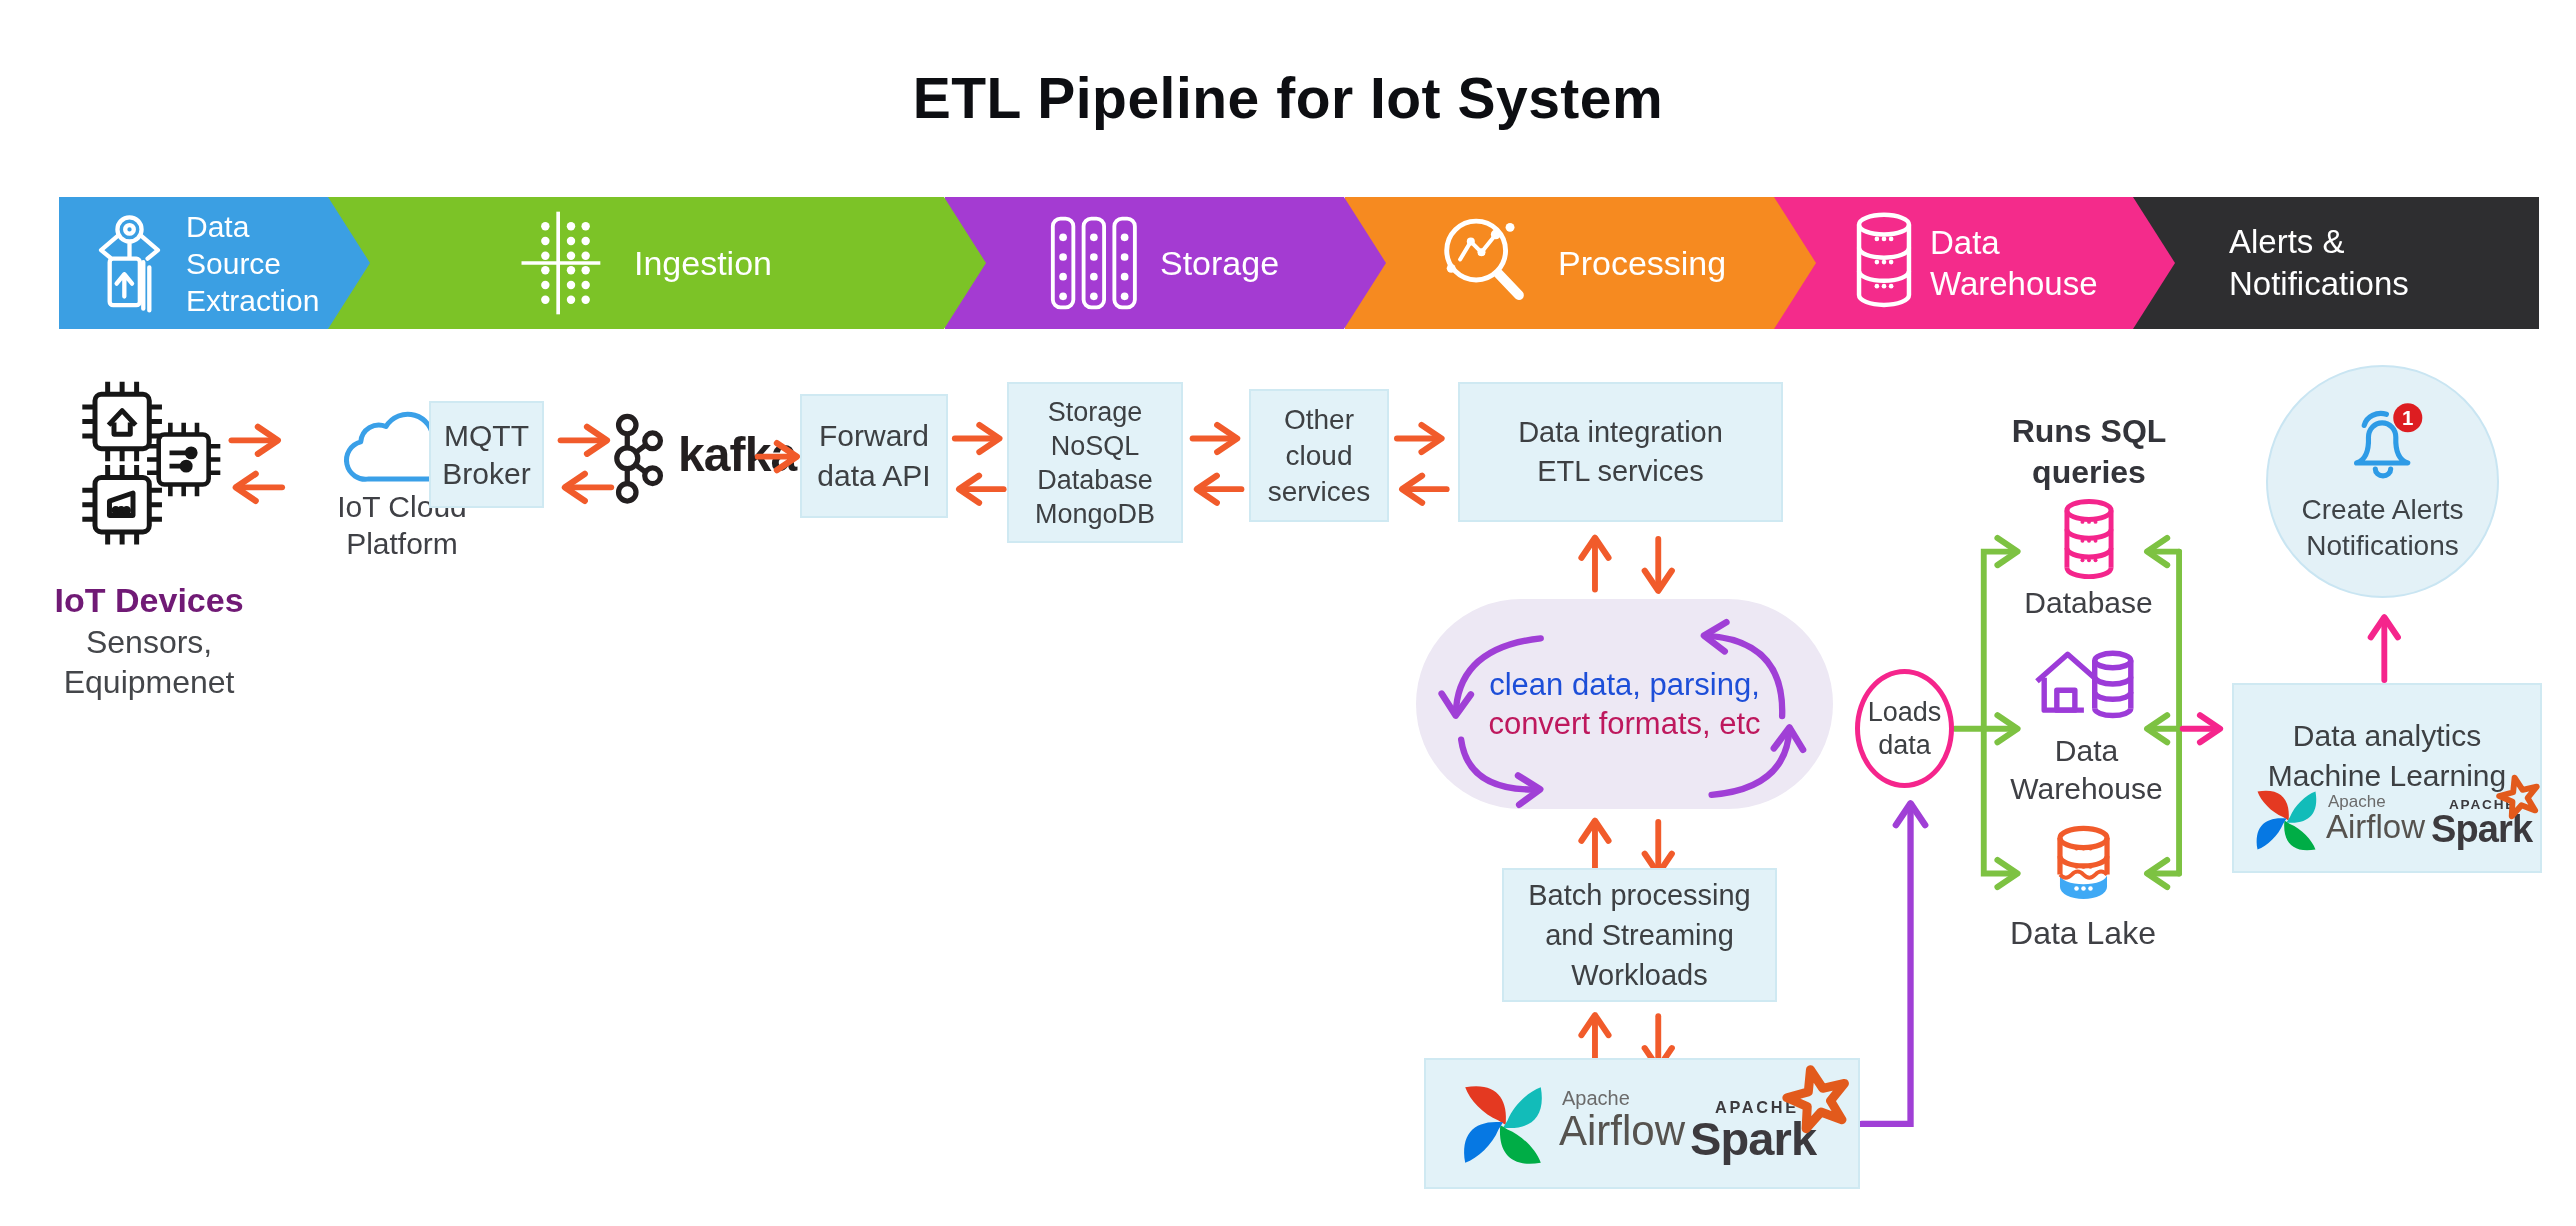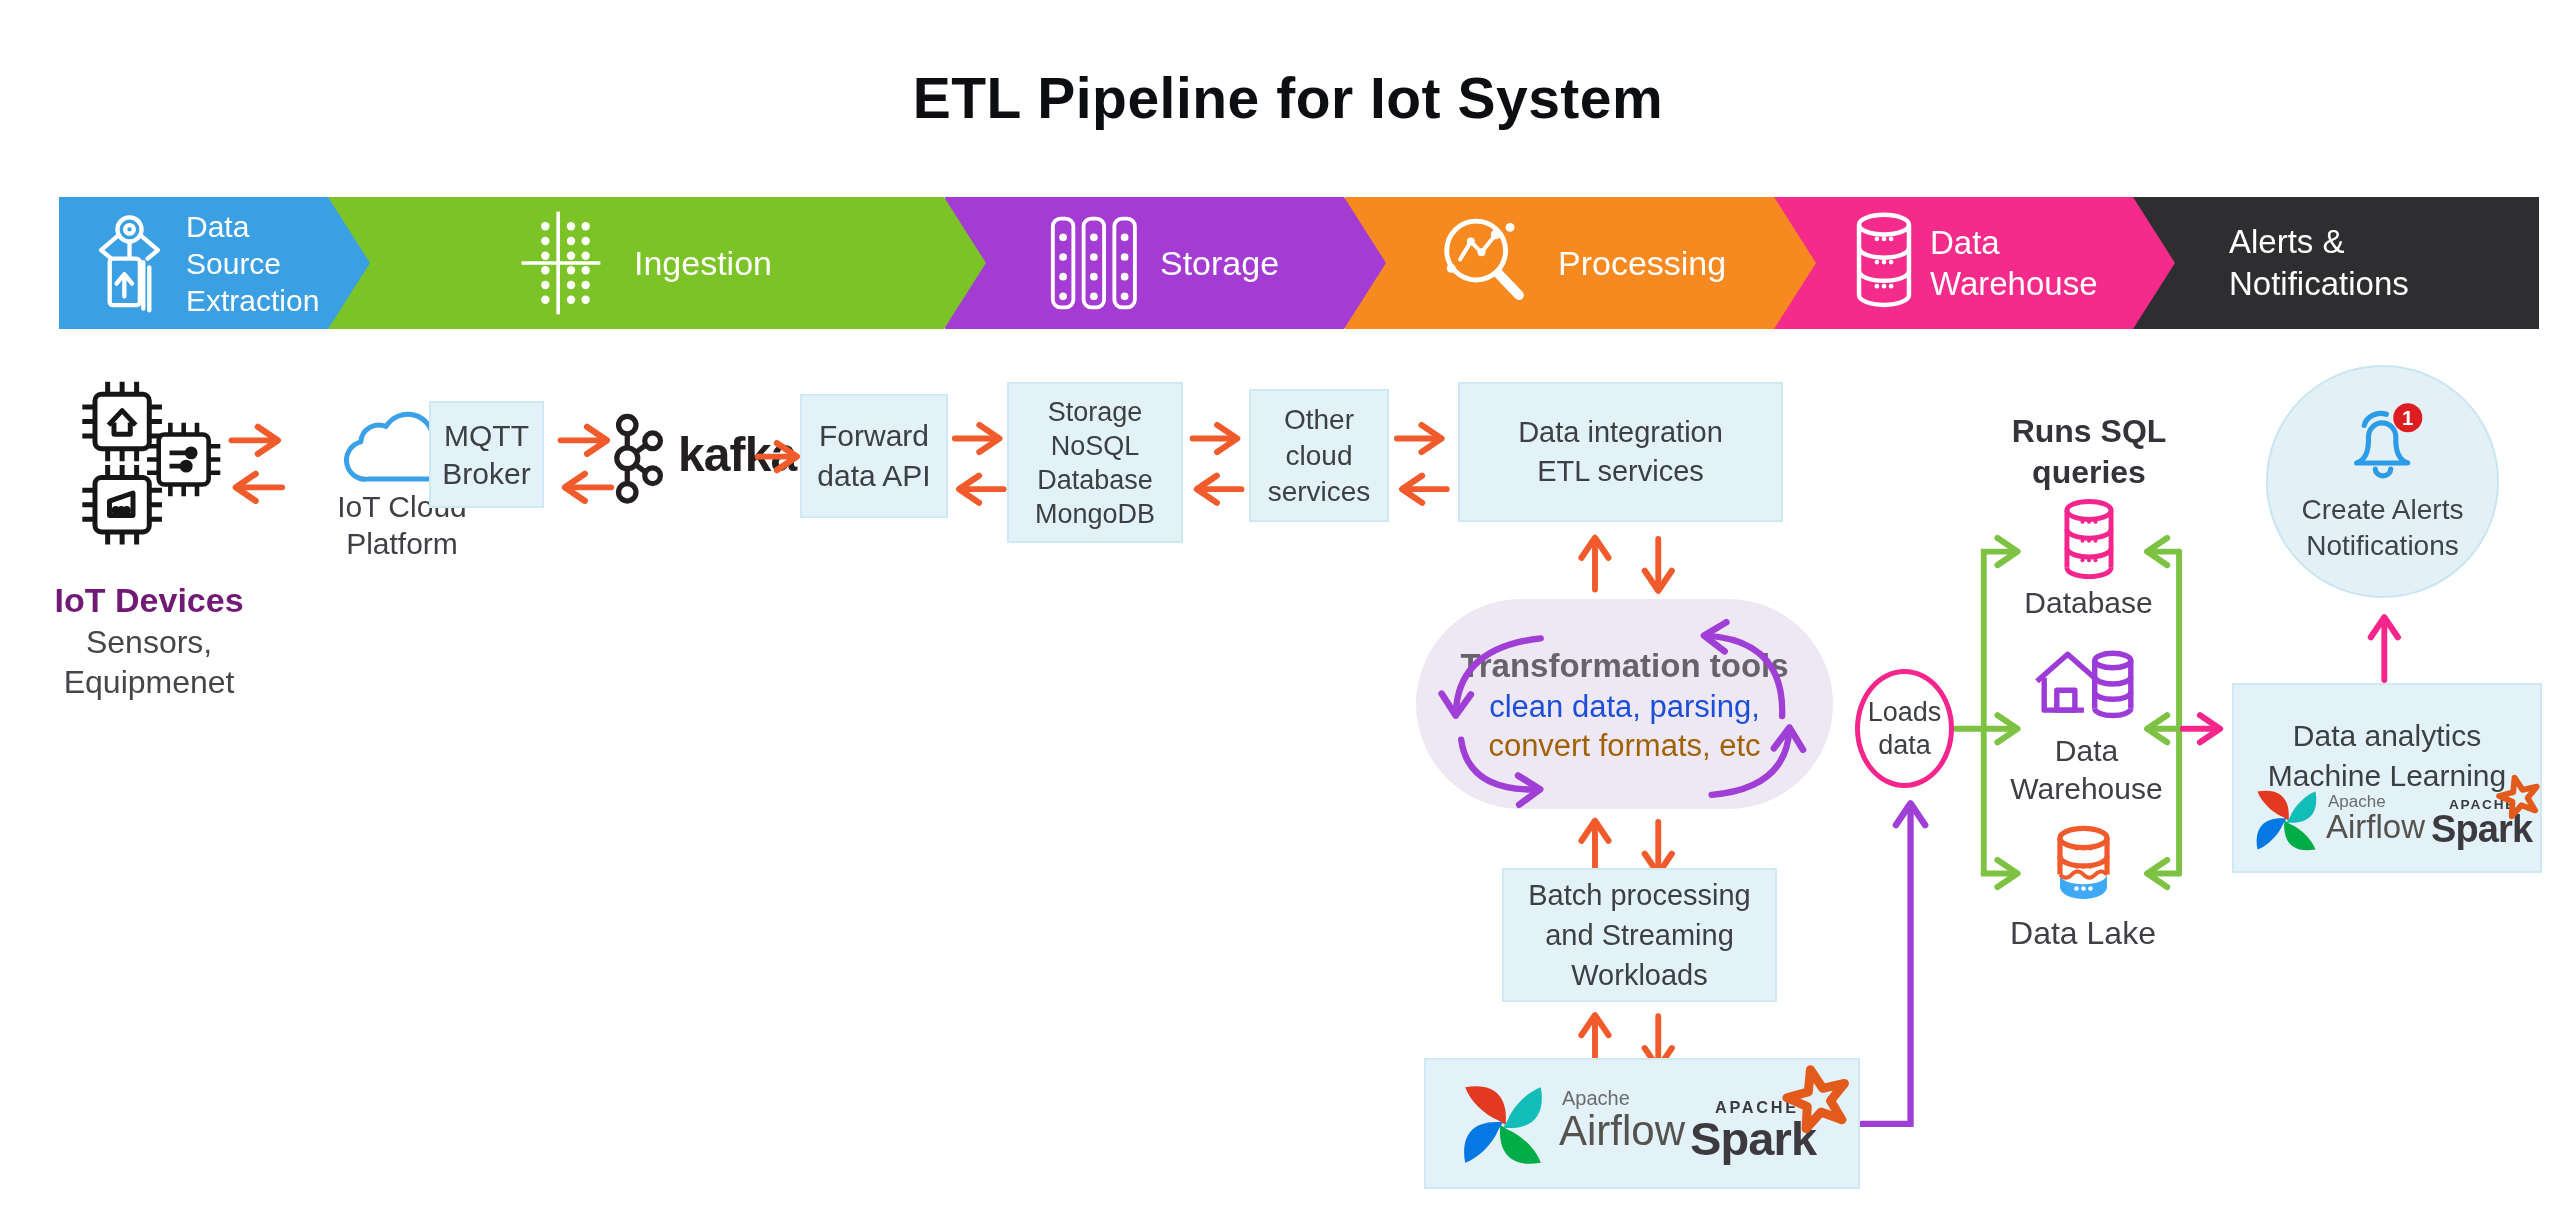--- a/index.html
+++ b/index.html
@@ -319,23 +319,22 @@
   <div>cloud</div>
   <div>services</div>
 </div>
 
 <div class="box" style="left:1458px;top:382px;width:325px;height:140px;font-size:29px;line-height:39px;">
   <div>Data integration</div>
   <div>ETL services</div>
 </div>
 
 <div class="lavender" style="left:1416px;top:599px;width:417px;height:210px;">
-  <div style="font-size:33px;font-weight:700;color:#66646a;line-height:43px;">Transformation tools</div>
   <div style="font-size:31px;color:#1d4ed8;line-height:39px;">clean data, parsing,</div>
-  <div style="font-size:31px;color:#a16207;line-height:39px;">convert formats, etc</div>
+  <div style="font-size:31px;color:#be185d;line-height:39px;">convert formats, etc</div>
 </div>
 
 <div class="box" style="left:1502px;top:868px;width:275px;height:134px;font-size:29px;line-height:40px;">
   <div>Batch processing</div>
   <div>and  Streaming</div>
   <div>Workloads</div>
 </div>
 
 <div class="box" style="left:1424px;top:1058px;width:436px;height:131px;">
   <svg class="abs" style="left:32px;top:20px;" width="90" height="90" viewBox="0 0 100 100">

